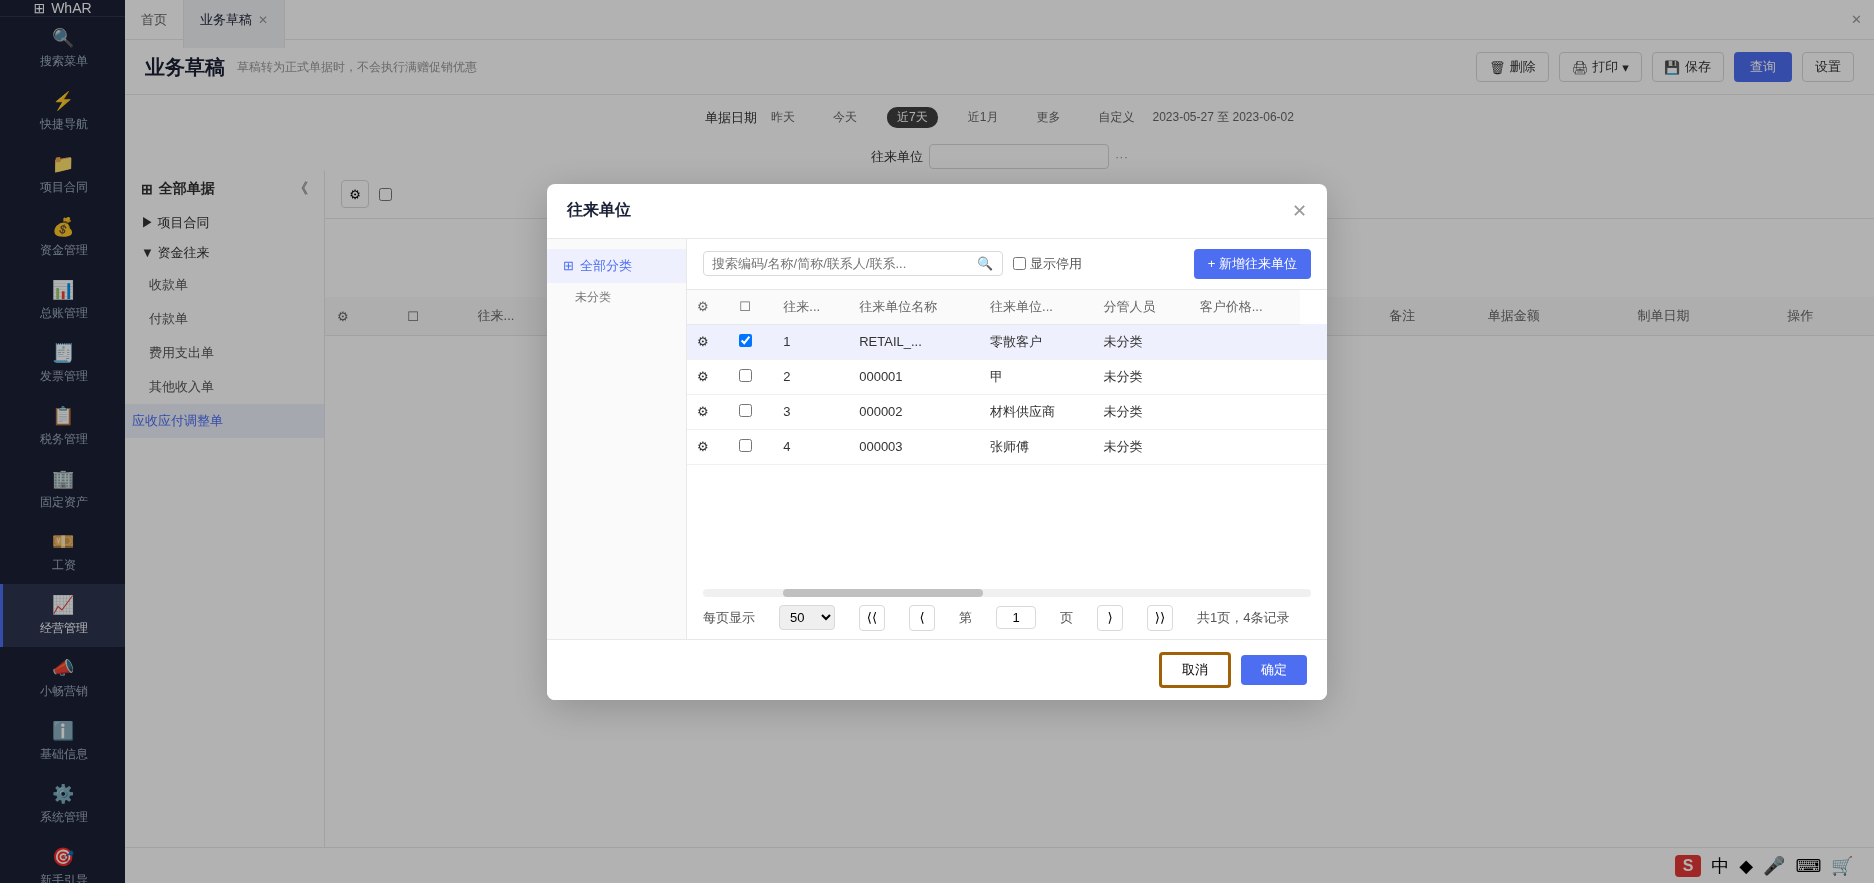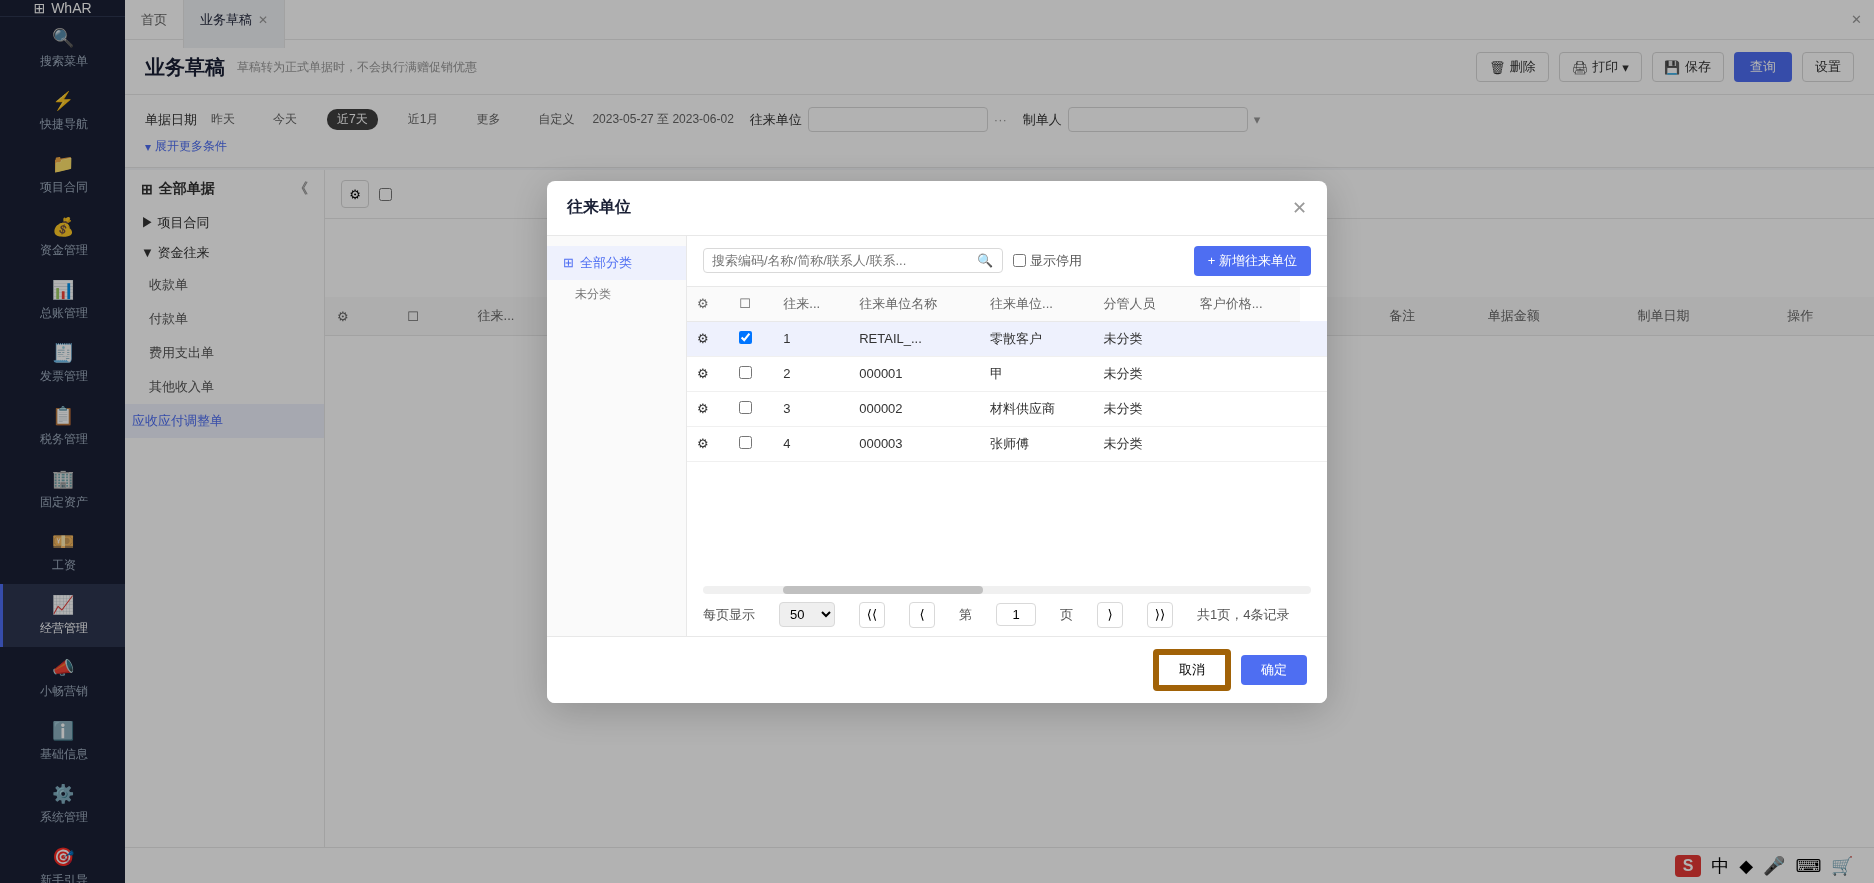--- a/index.html
+++ b/index.html
@@ -56,21 +56,21 @@
     .page-subtitle { font-size: 12px; color: #999; margin-left: 12px; }
     .page-actions { display: flex; align-items: center; gap: 10px; }
     .btn-action { display: flex; align-items: center; gap: 4px; padding: 5px 12px; border: 1px solid #d9d9d9; background: #fff; border-radius: 4px; cursor: pointer; font-size: 13px; color: #333; }
     .btn-primary { background: #4e6ef2; color: #fff; border: none; border-radius: 4px; padding: 6px 16px; cursor: pointer; font-size: 13px; }
 
     
     .filter-area {
       background: #fff; padding: 12px 20px;
       border-bottom: 1px solid #e8e8e8;
     }
-    .filter-row { display: flex; align-items: center; gap: 16px; flex-wrap: wrap; }
+    .filter-row { display: flex; align-items: center; gap: 16px; flex-wrap: wrap; flex-direction: column; }
     .filter-item { display: flex; align-items: center; gap: 6px; font-size: 13px; }
     .filter-label { color: #333; white-space: nowrap; }
     .filter-date-options { display: flex; gap: 22px; }
     .date-opt { padding: 2px 8px; border-radius: 4px; cursor: pointer; font-size: 12px; color: #666; }
     .date-opt.active { background: #404040; color: #fff; border-radius: 10px; padding: 2px 10px; }
     .date-range { color: #666; font-size: 12px; margin-left: 4px; }
     .filter-input { border: 1px solid #d9d9d9; border-radius: 4px; padding: 4px 10px; width: 180px; font-size: 13px; }
     .expand-more { color: #4e6ef2; font-size: 12px; cursor: pointer; display: flex; align-items: center; gap: 4px; margin-top: 6px; }
 
     
@@ -169,21 +169,21 @@
       display: flex; align-items: center; gap: 24px; padding: 8px 16px;
       font-size: 13px; color: #555;
     }
     .page-input { width: 40px; border: 1px solid #d9d9d9; border-radius: 4px; padding: 3px 6px; text-align: center; font-size: 13px; }
     .page-btn { width: 26px; height: 26px; border: 1px solid #d9d9d9; border-radius: 4px; cursor: pointer; display: flex; align-items: center; justify-content: center; background: #fff; }
     .per-page-select { border: 1px solid #d9d9d9; border-radius: 4px; padding: 3px 6px; font-size: 13px; }
     .dialog-actions {
       padding: 12px 20px; display: flex; align-items: center; justify-content: flex-end;
       gap: 10px; border-top: 1px solid #e8e8e8; background: #fff;
     }
-    .btn-cancel { border: 6px solid #a16207; background: #fff; border-radius: 4px; padding: 6px 20px; cursor: pointer; font-size: 13px; }
+    .btn-cancel { border: 3px solid #a16207; background: #fff; border-radius: 4px; padding: 6px 20px; cursor: pointer; font-size: 13px; }
     .btn-confirm { background: #4e6ef2; color: #fff; border: none; border-radius: 4px; padding: 6px 20px; cursor: pointer; font-size: 13px; }
 
     
     .bottom-bar {
       position: fixed; bottom: 0; left: 0; right: 0; height: 36px;
       background: #fff; border-top: 1px solid #e8e8e8;
       display: flex; align-items: center; justify-content: flex-end;
       padding: 0 20px; gap: 10px; z-index: 5;
     }
     .status-icon { font-size: 18px; cursor: pointer; }

